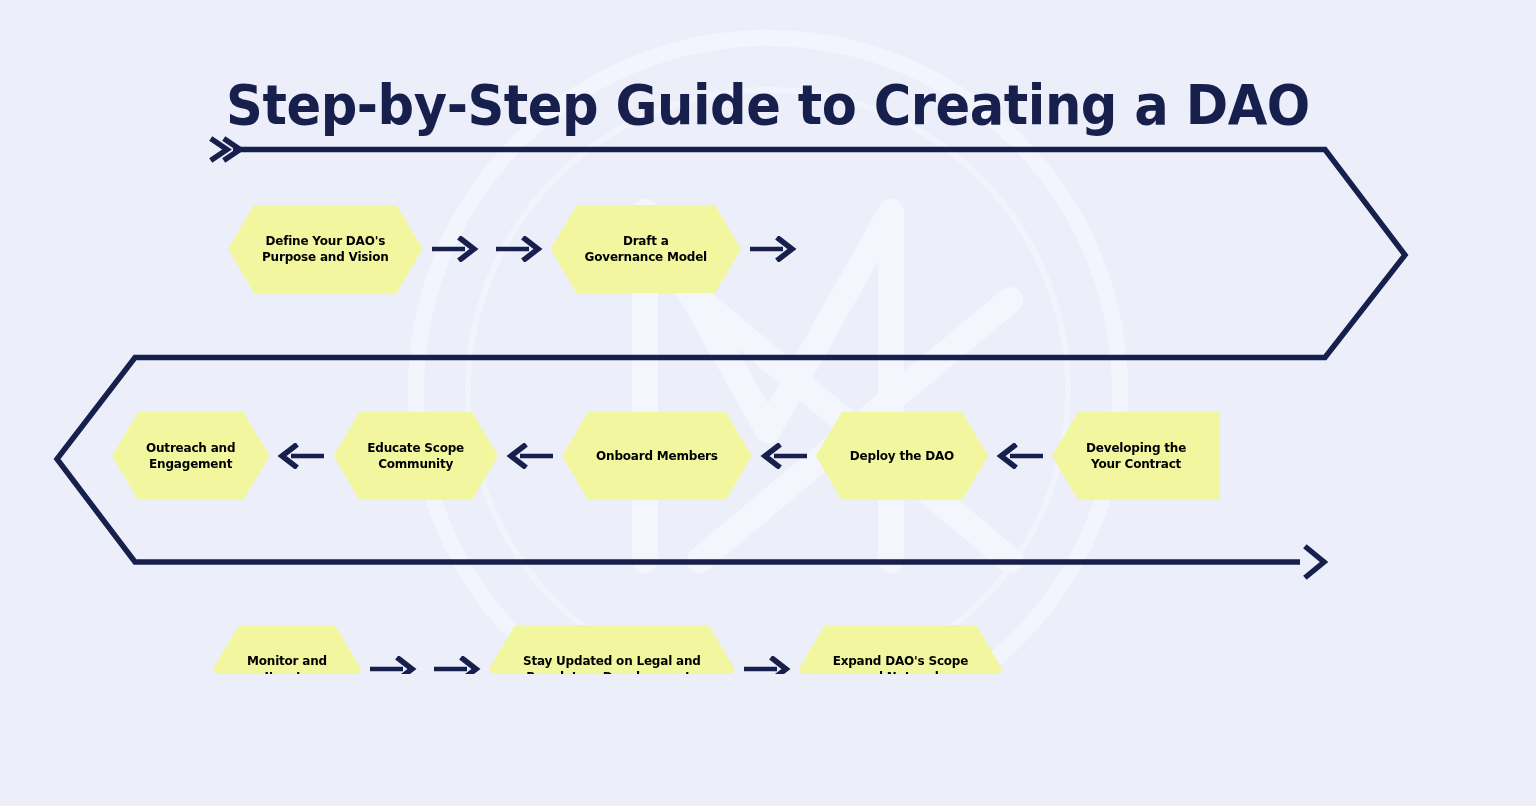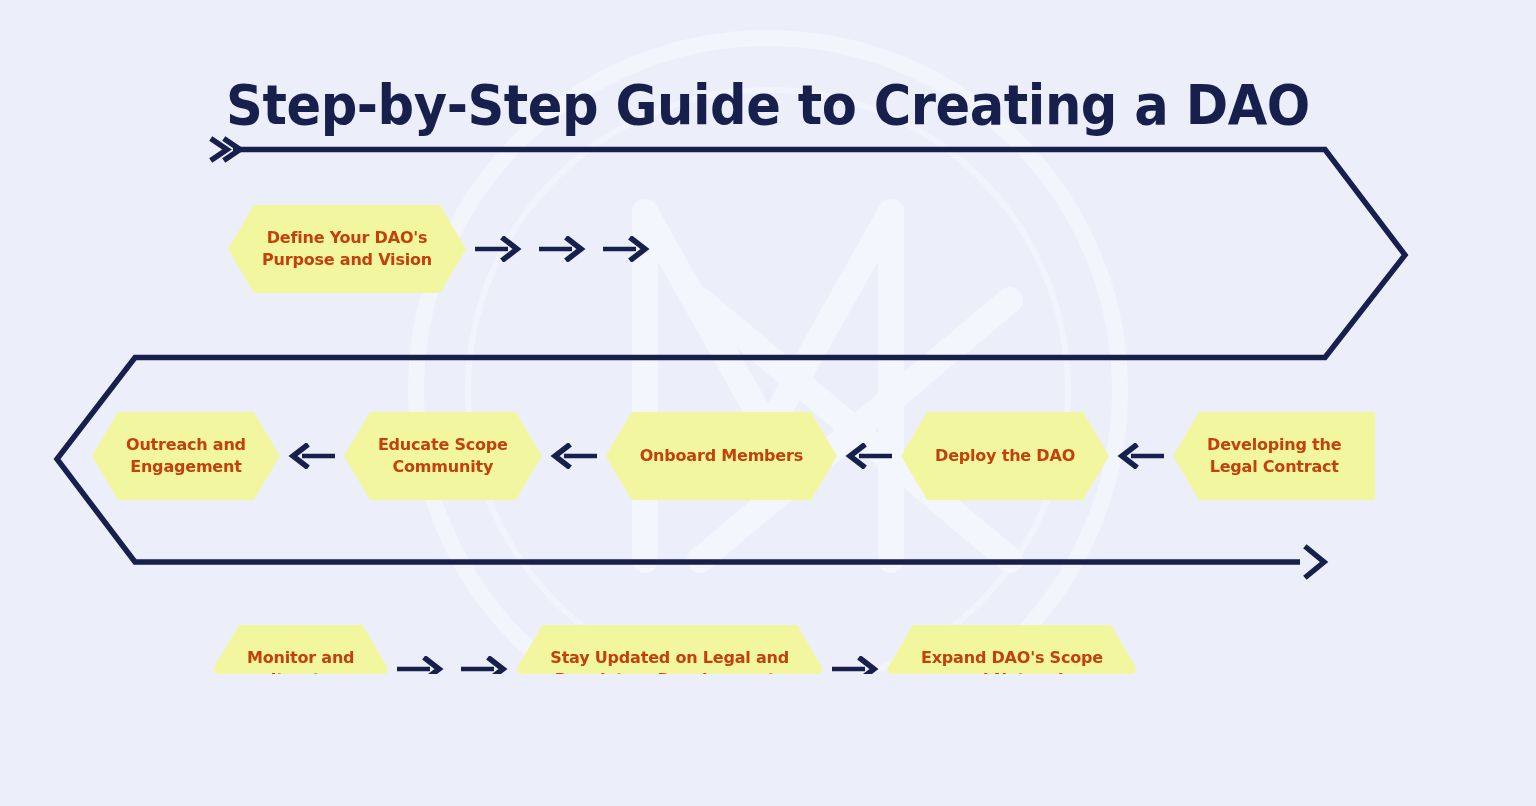--- a/index.html
+++ b/index.html
@@ -59,41 +59,41 @@
   }
 
   
   .row {
     position: absolute;
     display: flex;
     align-items: center;
     z-index: 3;
   }
   #row-1 { left: 228px; top: 205px; height: 88px; }
-  #row-2 { left: 92px; top: 412px; height: 88px; }
+  #row-2 { left: 112px; top: 412px; height: 88px; }
   #row-3 { left: 213px; top: 625px; height: 88px; }
 
   .hex {
     position: relative;
     height: 88px;
     background: #f2f79f;
     -webkit-clip-path: polygon(26px 0, calc(100% - 26px) 0, 100% 50%, calc(100% - 26px) 100%, 26px 100%, 0 50%);
     clip-path: polygon(26px 0, calc(100% - 26px) 0, 100% 50%, calc(100% - 26px) 100%, 26px 100%, 0 50%);
     display: flex;
     align-items: center;
     justify-content: center;
     box-sizing: border-box;
     padding: 0 34px;
   }
   .hex-label {
     font-family: "DejaVu Sans", sans-serif;
-    font-size: 16px;
+    font-size: 12px;
     font-weight: bold;
     line-height: 1.35;
-    color: #c2410c;
+    color: #000000;
     text-align: center;
     white-space: pre-line;
     letter-spacing: -0.2px;
   }
 
   
   .conn {
     width: 64px;
     height: 40px;
     flex: 0 0 64px;
@@ -153,20 +153,24 @@
         <path d="M1 13 L34 13" stroke="#17204d" stroke-width="4.5" fill="none" stroke-linecap="butt"></path>
         <path d="M30 3 L43 13 L30 23" stroke="#17204d" stroke-width="5.5" fill="none" stroke-linejoin="miter" stroke-linecap="square"></path>
       </svg>
     </div>
     <div class="conn">
       <svg width="48" height="26" viewBox="0 0 48 26">
         <path d="M1 13 L34 13" stroke="#17204d" stroke-width="4.5" fill="none" stroke-linecap="butt"></path>
         <path d="M30 3 L43 13 L30 23" stroke="#17204d" stroke-width="5.5" fill="none" stroke-linejoin="miter" stroke-linecap="square"></path>
       </svg>
     </div>
+    <div class="hex">
+      <span class="hex-label">Draft a
+Governance Model</span>
+    </div>
     <div class="conn">
       <svg width="48" height="26" viewBox="0 0 48 26">
         <path d="M1 13 L34 13" stroke="#17204d" stroke-width="4.5" fill="none" stroke-linecap="butt"></path>
         <path d="M30 3 L43 13 L30 23" stroke="#17204d" stroke-width="5.5" fill="none" stroke-linejoin="miter" stroke-linecap="square"></path>
       </svg>
     </div>
   </div>
 
   <div class="row" id="row-2">
     <div class="hex">
@@ -202,21 +206,21 @@
       <span class="hex-label">Deploy the DAO</span>
     </div>
     <div class="conn">
       <svg width="48" height="26" viewBox="0 0 48 26">
         <path d="M14 13 L47 13" stroke="#17204d" stroke-width="4.5" fill="none" stroke-linecap="butt"></path>
         <path d="M18 3 L5 13 L18 23" stroke="#17204d" stroke-width="5.5" fill="none" stroke-linejoin="miter" stroke-linecap="square"></path>
       </svg>
     </div>
     <div class="hex clip-right">
       <span class="hex-label">Developing the
-Legal Contract</span>
+Your Contract</span>
     </div>
   </div>
 
   <div class="row" id="row-3">
     <div class="hex">
       <span class="hex-label">Monitor and
 Iterate</span>
     </div>
     <div class="conn">
       <svg width="48" height="26" viewBox="0 0 48 26">

